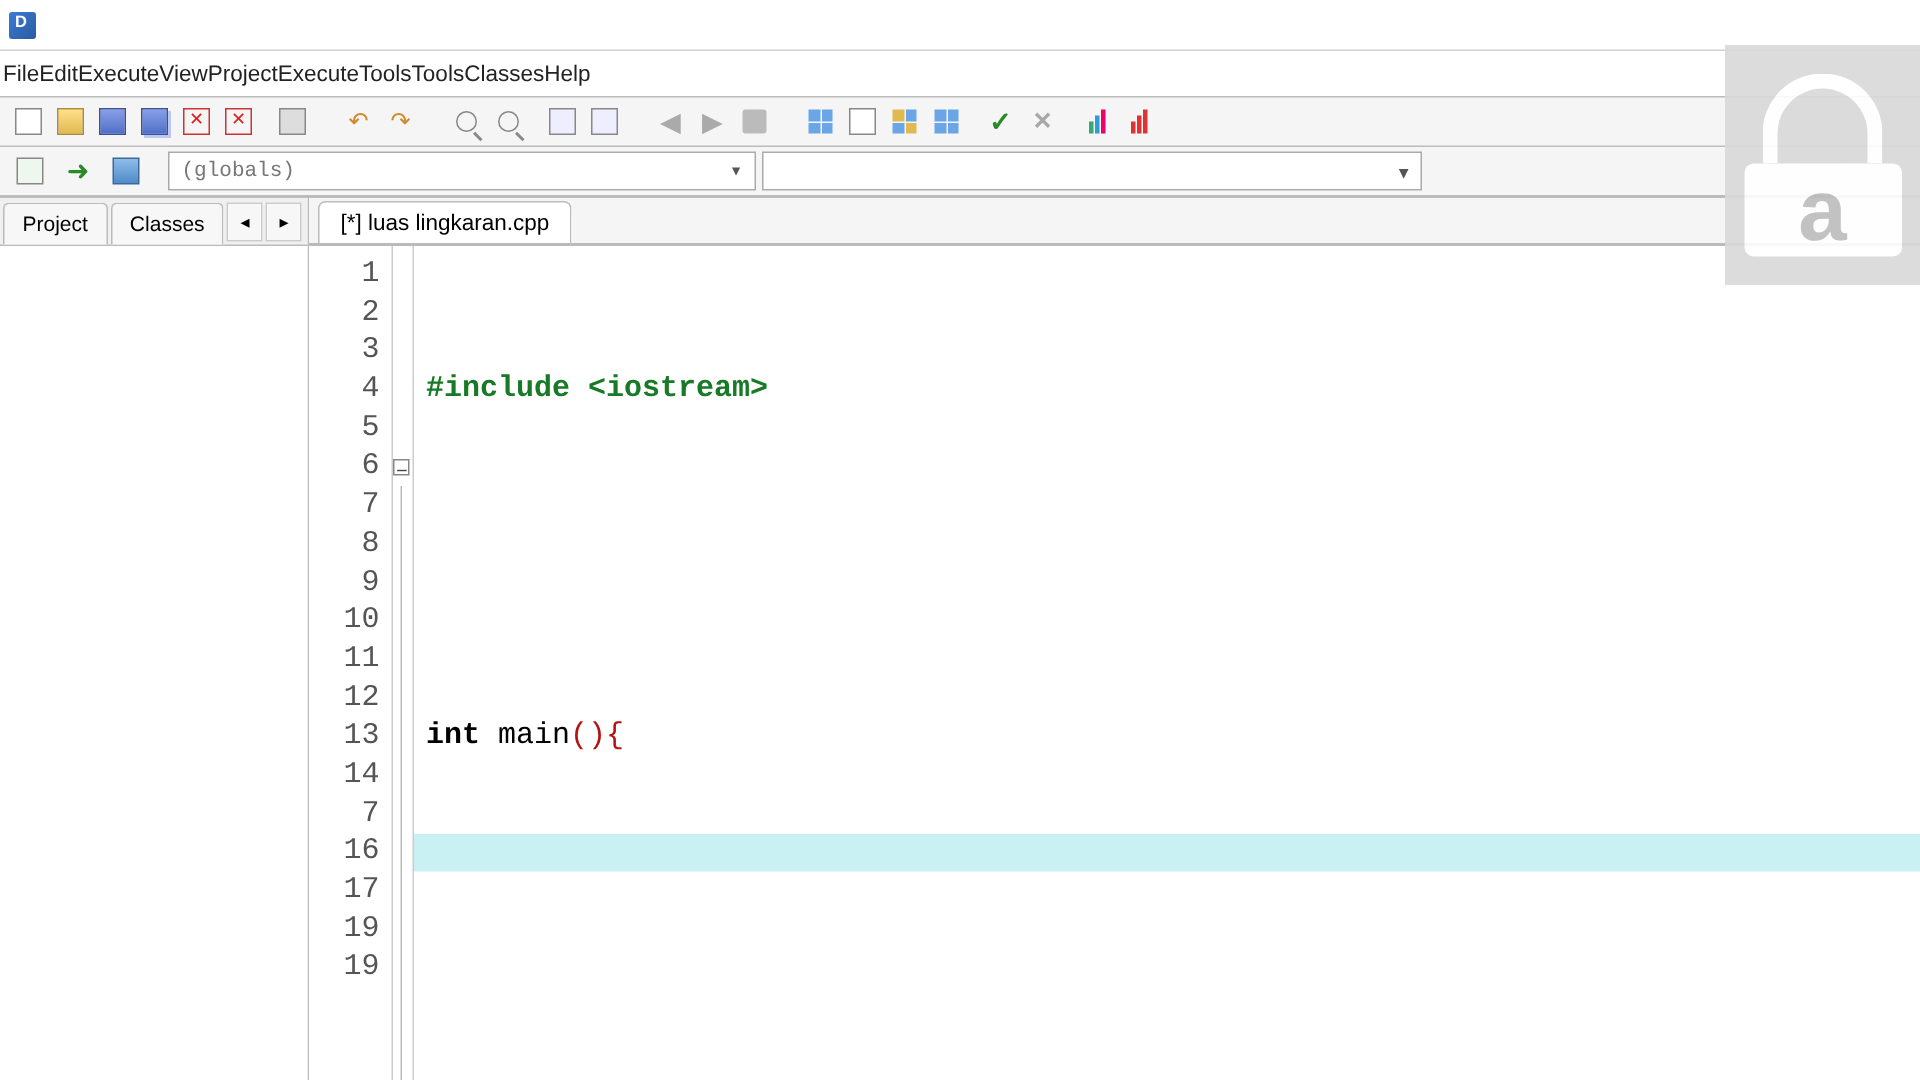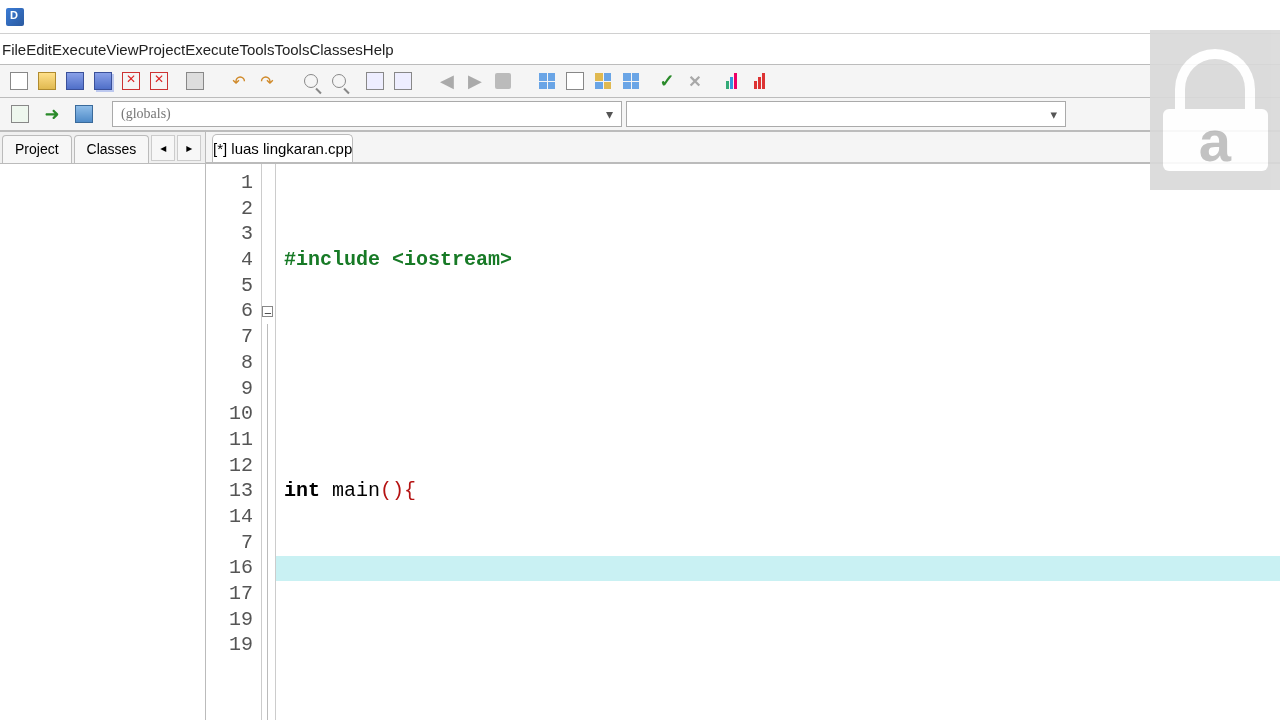--- a/index.html
+++ b/index.html
@@ -9,33 +9,33 @@
   .titlebar .app-icon::after{content:"D";color:#fff;font-weight:bold;font-size:11px;position:absolute;left:4px;top:1px;}
   .menubar { height: 30px; display: flex; align-items: center; gap: 0; padding: 0 2px; font-size: 15px; color:#222; }
   .menubar span { cursor: default; }
   .toolbar1 { height: 34px; border-top:1px solid #bcbcbc; border-bottom:1px solid #bcbcbc; display: flex; align-items: center; padding: 0 6px; gap:2px; background:#f5f5f5;}
   .toolbar1 .tbtn { width:26px; height:26px; border:none;background:transparent; display:flex;align-items:center;justify-content:center;position:relative;}
   .toolbar1 .sep { width:6px; }
   .toolbar1 .compiler-box { margin-left:8px; background:#fff; border:1px solid #aaa; height:24px; padding:0 20px 0 8px; font-family:"Consolas",monospace; font-size:13px; display:flex;align-items:center; min-width:285px; color:#333;}
   .toolbar2 { height:34px; border-bottom:2px solid #bcbcbc; display:flex; align-items:center; padding:0 6px; gap:4px; background:#f5f5f5;}
   .toolbar2 .tbtn{width:28px;height:28px;border:none;background:transparent;display:flex;align-items:center;justify-content:center;}
   .toolbar2 .combo{height:26px;border:1px solid #aaa;background:#fff;display:flex;align-items:center;padding:0 8px;color:#777;}
-  .toolbar2 .combo.globals{margin-left:10px;width:510px;font-family:Liberation Serif, serif;font-size:14px;}
+  .toolbar2 .combo.globals{margin-left:10px;width:392px;font-family:Liberation Mono, monospace;font-size:14px;}
   .toolbar2 .combo.globals .arrow{margin-left:auto;color:#555;}
   .toolbar2 .combo.member{width:440px;}
   .toolbar2 .combo.member .arrow{margin-left:auto;color:#555;}
   .main-area{display:flex;height:calc(720px - 34px - 30px - 34px - 34px);}
   .sidebar{width:206px;border-right:1px solid #bbb;display:flex;flex-direction:column;}
   .side-tabs{height:32px;display:flex;border-bottom:1px solid #bbb;background:#f0f0f0;}
   .side-tab{padding:5px 12px;border:1px solid #bbb;border-bottom:none;background:#f7f7f7;font-size:14px;border-top-left-radius:4px;border-top-right-radius:4px;margin-top:3px;margin-left:2px;}
   .side-nav-btn{width:24px;height:26px;border:1px solid #ccc;background:#f7f7f7;display:flex;align-items:center;justify-content:center;font-size:12px;margin-top:3px;margin-left:2px;}
   .sidebar-body{flex:1;background:#fff;}
   .editor-pane{flex:1;display:flex;flex-direction:column;position:relative;}
   .file-tabs{height:32px;display:flex;align-items:flex-end;border-bottom:2px solid #bbb;background:#f5f5f5;padding-left:6px;}
-  .file-tab{padding:5px 0;border:1px solid #bbb;border-bottom:none;background:#fff;font-size:15px;border-top-left-radius:5px;border-top-right-radius:5px;}
+  .file-tab{padding:5px 14px;border:1px solid #bbb;border-bottom:none;background:#fff;font-size:15px;border-top-left-radius:5px;border-top-right-radius:5px;}
   .code-area{flex:1;display:flex;font-family:Consolas,"Courier New",monospace;font-size:20px;line-height:25.7px;position:relative;overflow:hidden;}
   .gutter{width:56px;background:#fff;border-right:1px solid #ccc;text-align:right;padding:6px 8px 0 0;color:#555;}
   .gutter div{height:25.7px;}
   .fold-gutter{width:14px;border-right:1px solid #ccc;padding-top:6px;position:relative;}
   .fold-gutter .fold-box{width:11px;height:11px;border:1px solid #888;position:absolute;left:0;top:calc(6px + 25.7px*5 + 7px);background:#fff;}
   .fold-gutter .fold-box::before{content:"−";position:absolute;left:1px;top:-5px;font-size:13px;color:#444;}
   .fold-gutter .fold-line{position:absolute;left:5px;top:calc(6px + 25.7px*6);width:1px;bottom:0;background:#bbb;}
   .code{flex:1;padding:6px 0 0 8px;white-space:pre;position:relative;}
   .code .line{height:25.7px;}
   .code .hl-line{position:absolute;left:0;right:0;height:25.7px;background:#c9f1f3;z-index:0;}

